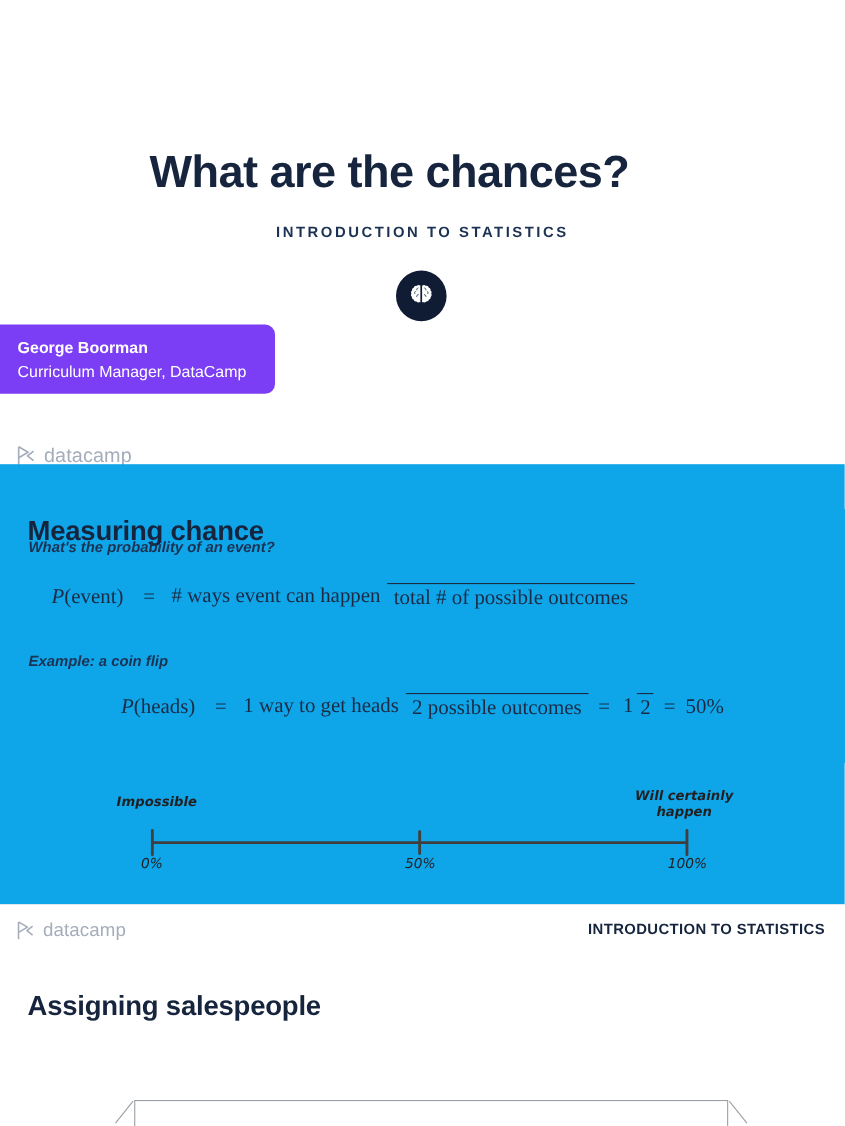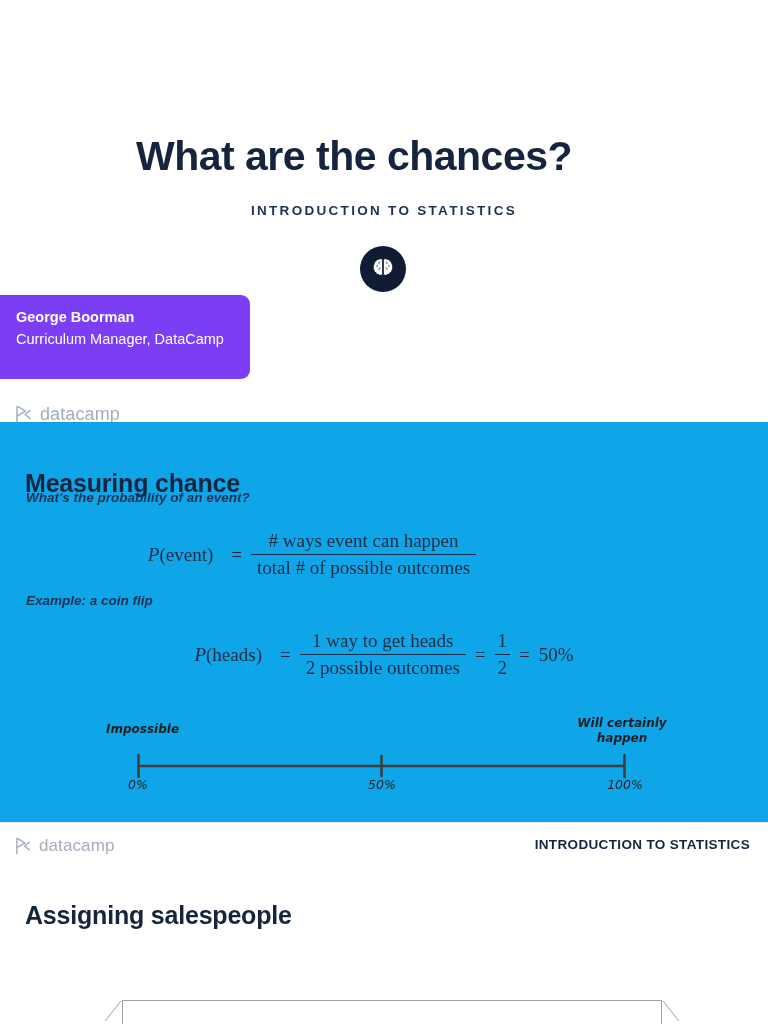--- a/index.html
+++ b/index.html
@@ -54,21 +54,21 @@
     display: flex;
     align-items: center;
     justify-content: center;
   }
   .brain-badge svg { display: block; }
 
   .author-box {
     position: absolute;
     left: 0; top: 295px;
     width: 250px;
-    height: 84px;
+    height: 63px;
     background: #7b3ef5;
     border-top-right-radius: 9px;
     border-bottom-right-radius: 9px;
     box-sizing: border-box;
     padding: 12px 0 0 16px;
   }
   .author-name {
     font-size: 14.5px;
     font-weight: bold;
     color: #ffffff;
@@ -154,21 +154,20 @@
     left: 0; top: 208px;
     width: 768px;
     font-size: 19px;
     align-items: center;
   }
   .m-lhs { margin-right: 9px; white-space: nowrap; }
   .m-lhs i { font-style: italic; }
   .m-eq  { margin: 0 9px; }
   .frac {
     display: inline-flex;
-    flex-direction: column;
     align-items: center;
     vertical-align: middle;
   }
   .frac .num {
     padding: 0 6px 2px 6px;
     white-space: nowrap;
   }
   .frac .den {
     padding: 2px 6px 0 6px;
     border-top: 1.4px solid #1c2b44;

